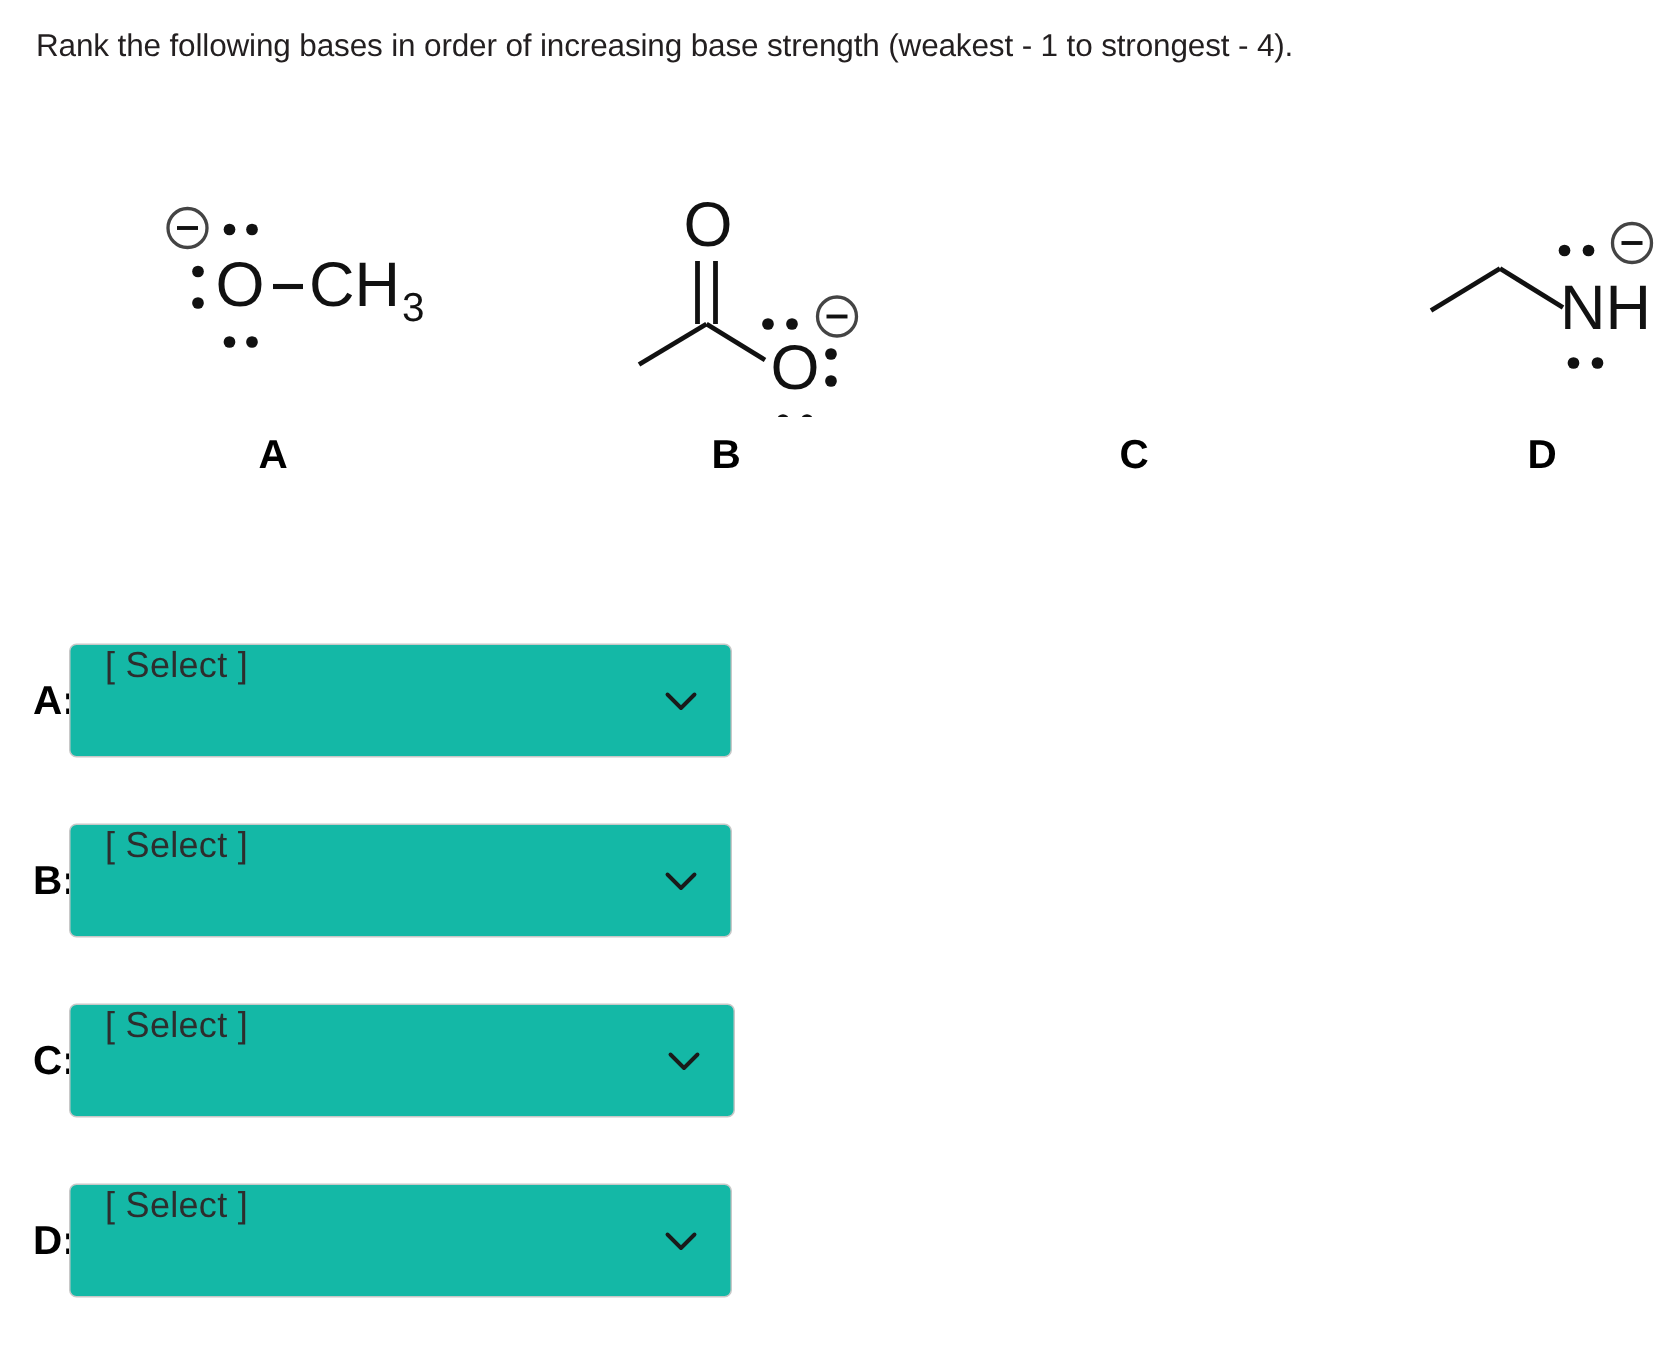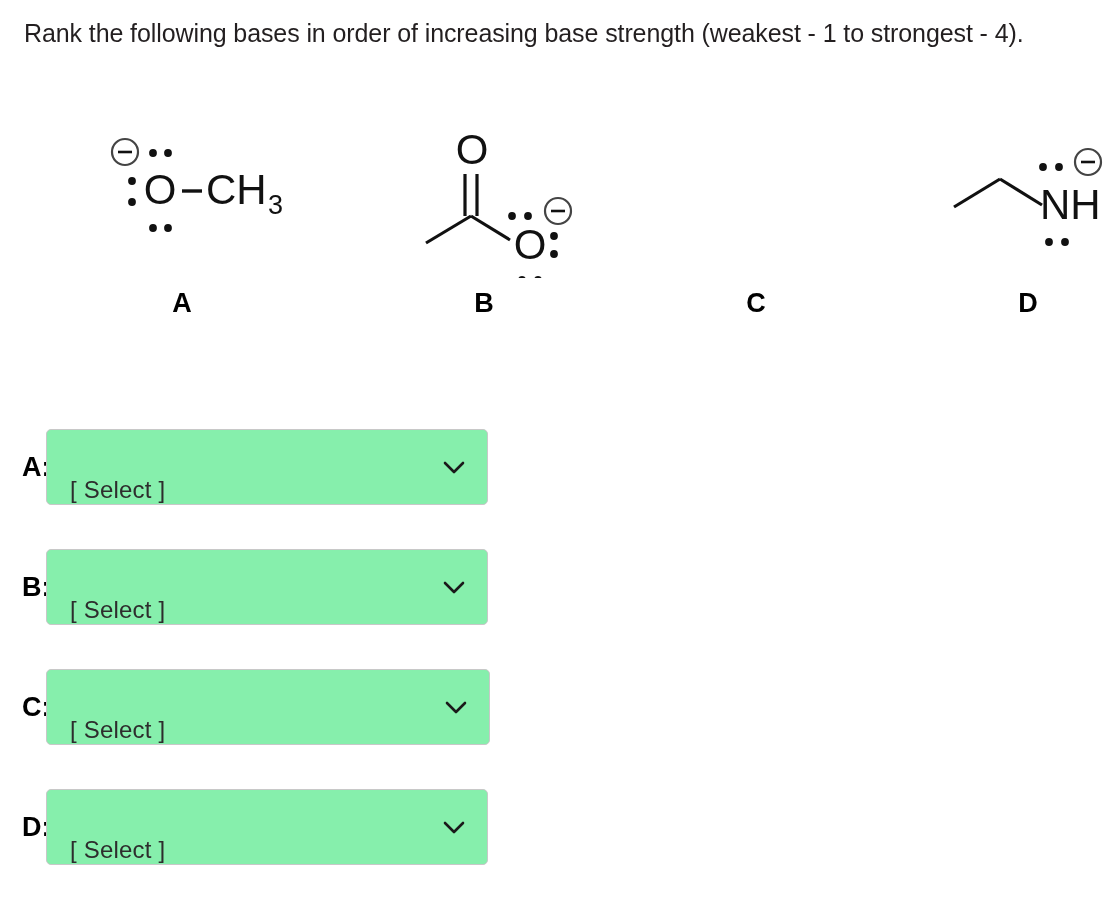--- a/index.html
+++ b/index.html
@@ -15,21 +15,21 @@
     color: #000000;
     overflow: hidden;
   }
 
   
   #question-prompt {
     position: absolute;
     left: 24px;
     top: 16px;
     width: 1070px;
-    font-size: 25px;
+    font-size: 21px;
     line-height: 1.42;
     font-weight: 400;
     color: #231f20;
     letter-spacing: -0.1px;
   }
 
   
   #structures {
     position: absolute;
     left: 0;
@@ -68,25 +68,25 @@
     box-sizing: border-box;
     font-size: 27px;
     font-weight: bold;
     color: #000;
     line-height: 1;
   }
   .select-box {
     position: relative;
     height: 76px;
     box-sizing: border-box;
-    background: #86efac;
+    background: #14b8a6;
     border: 1px solid #c8c8c8;
     border-radius: 5px;
     display: flex;
-    align-items: flex-end;
+    align-items: flex-start;
   }
   .select-value {
     font-size: 24px;
     color: #2d2d2d;
     padding-left: 23px;
     font-weight: 400;
     letter-spacing: 0.2px;
   }
   .chev {
     position: absolute;

